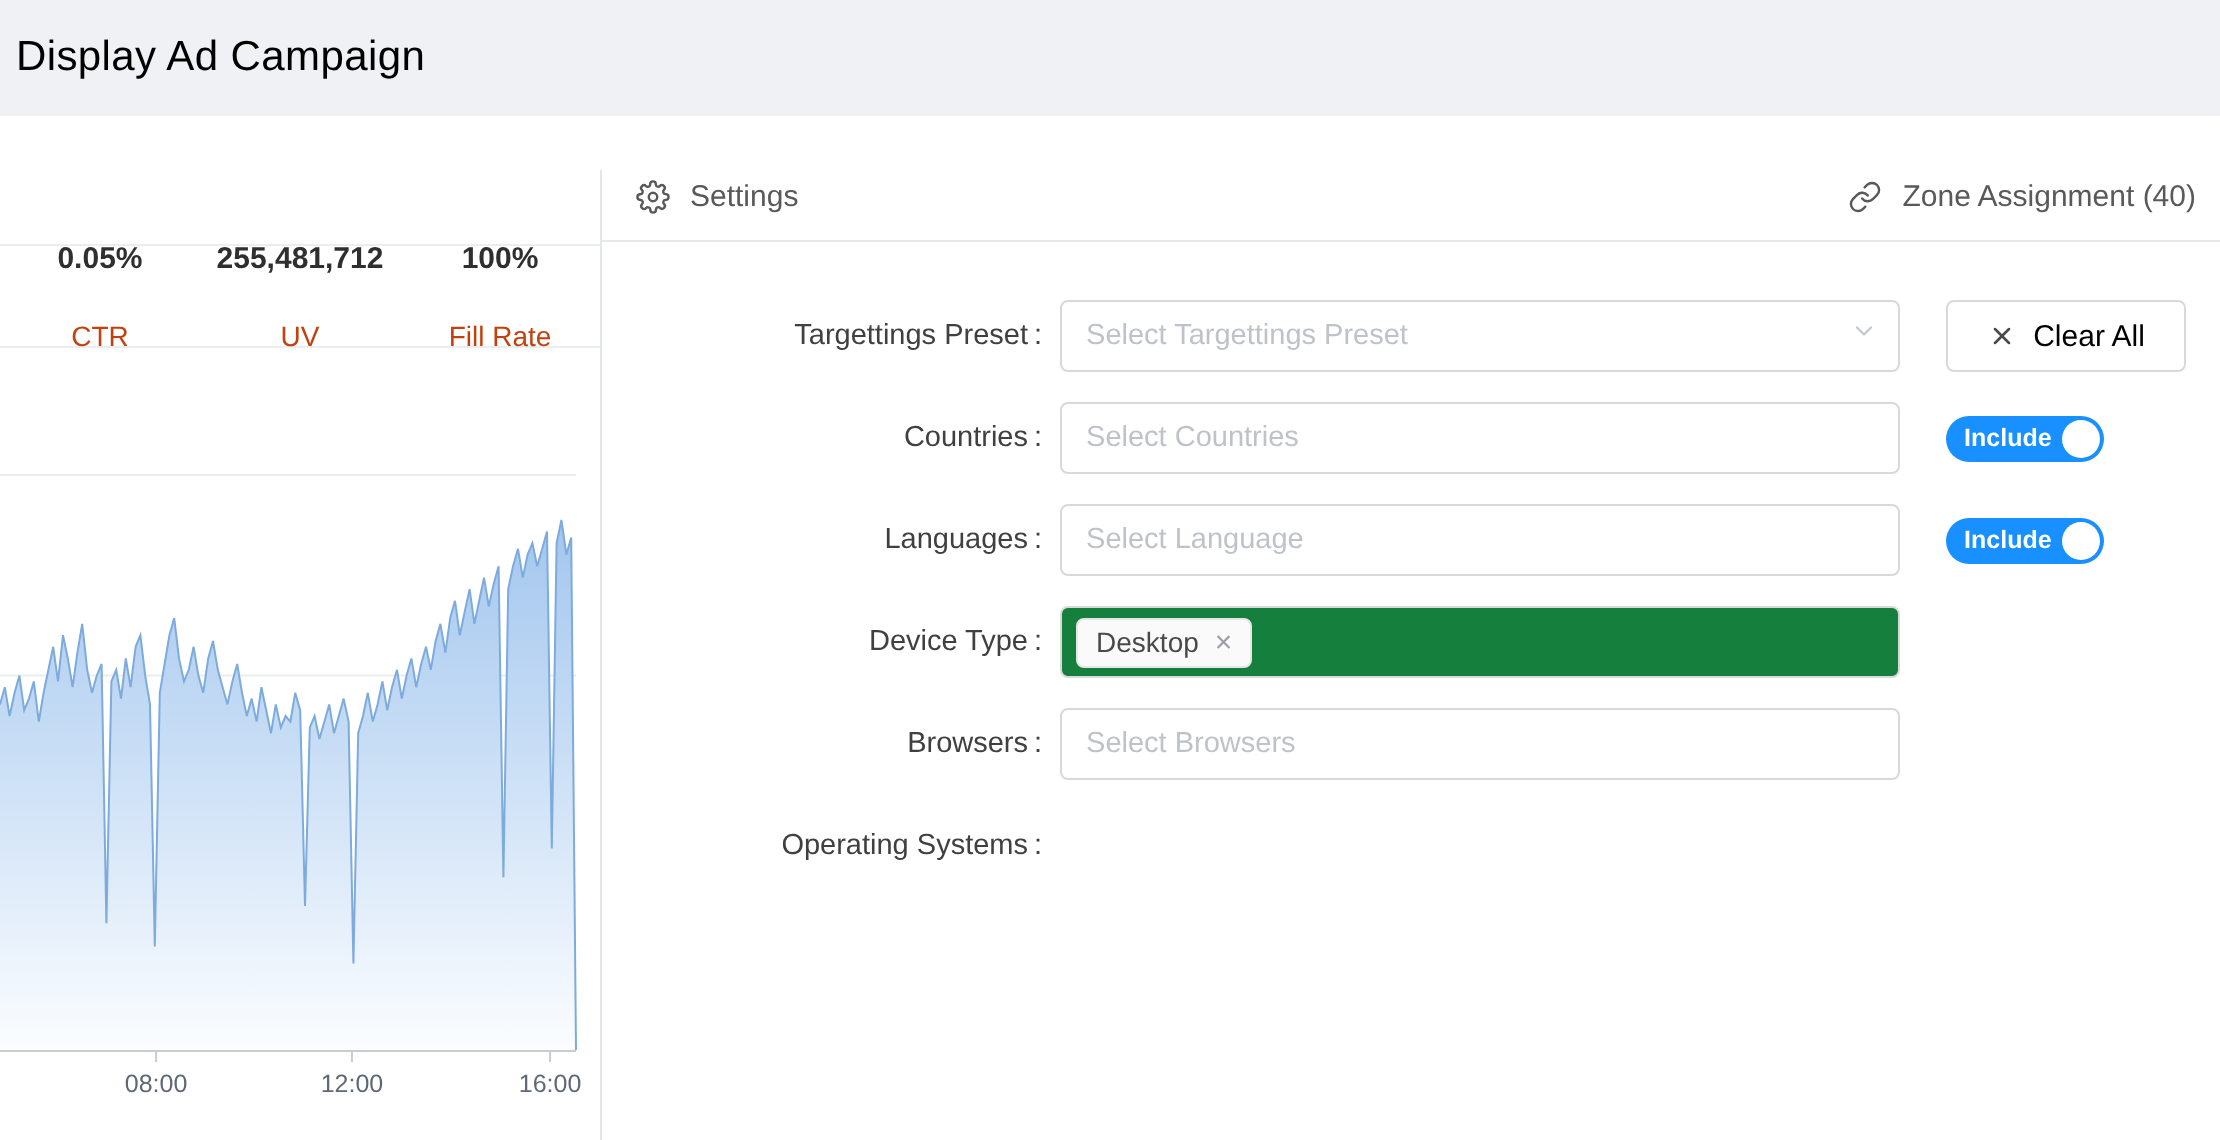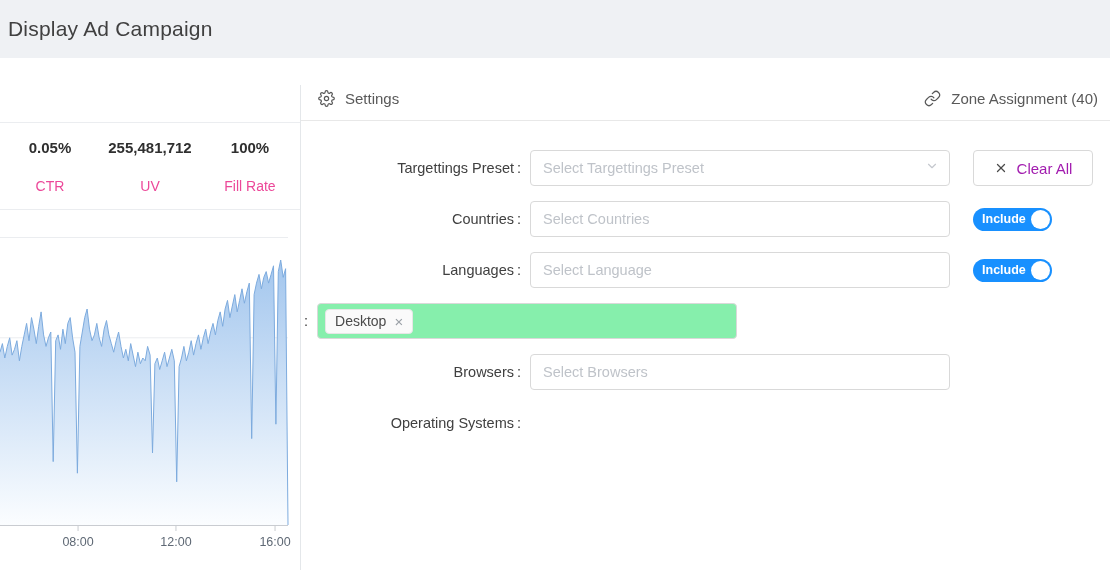--- a/index.html
+++ b/index.html
@@ -8,32 +8,32 @@
     position:relative; overflow:hidden; background:#ffffff;
     font-family:"Liberation Sans", sans-serif; color:#404040;
   }
   
   .header {
     position:absolute; top:0; left:0; width:1110px; height:58px;
     background:#eff1f4;
   }
   .header-title {
     position:absolute; left:8px; top:50%; transform:translateY(-50%);
-    font-size:21px; color:#404040; letter-spacing:.2px;
+    font-size:21px; color:#000000; letter-spacing:.2px;
   }
   
   .vdivider { position:absolute; left:300px; top:85px; bottom:0; width:1px; background:#e4e7ea; }
   .stats {
-    position:absolute; left:0; top:122px; width:300px; height:88px;
+    position:absolute; left:0; top:122px; width:300px; height:52px;
     border-top:1px solid #ebedf0; border-bottom:1px solid #ebedf0;
     display:flex; align-items:center;
   }
   .stat { flex:1; text-align:center; }
   .stat-value { font-size:15px; font-weight:bold; color:#2f2f2f; }
-  .stat-label { font-size:14px; color:#ec4899; margin-top:22px; }
+  .stat-label { font-size:14px; color:#c2410c; margin-top:22px; }
   .chart-wrap { position:absolute; left:0; top:237px; width:300px; height:333px; }
   
   .right { position:absolute; left:301px; top:58px; width:809px; height:396px; }
   .tabbar {
     display:flex; justify-content:space-between; align-items:flex-end;
     margin-top:32px; padding:0 12px 0 17px;
     border-bottom:1px solid #e8e8e8;
   }
   .tab {
     display:flex; align-items:center; gap:10px;
@@ -49,33 +49,33 @@
   .fselect { position:relative; width:420px; }
   .finput {
     width:420px; height:36px; border:1px solid #d9d9d9; border-radius:4px;
     padding:12px 12px; font-size:14.5px; color:#404040; background:#fff; outline:none;
     font-family:"Liberation Sans", sans-serif;
   }
   .finput::placeholder { color:#bfc3c9; opacity:1; }
   .chevron { position:absolute; right:11px; top:50%; transform:translateY(-50%); pointer-events:none; }
   .fbox {
     width:420px; height:36px; border:1px solid #d9d9d9; border-radius:4px;
-    display:flex; align-items:center; padding:0 7px; background:#86efac;
+    display:flex; align-items:center; padding:0 7px; background:#15803d;
   }
   .tag {
     display:inline-flex; align-items:center; gap:8px; height:25px; padding:0 9px;
     background:#fafafa; border:1px solid #e6e6e6; border-radius:4px;
     font-size:14px; color:#4a4a4a;
   }
   .tag-close { color:#9aa0a6; font-size:15px; line-height:1; cursor:pointer; }
   .extras { margin-left:23px; display:flex; align-items:center; }
   .clear-btn {
     width:120px; height:36px; background:#fff; border:1px solid #d9d9d9; border-radius:4px;
     display:flex; align-items:center; justify-content:center; gap:9px;
-    font-size:15px; color:#a21caf; cursor:pointer; font-family:"Liberation Sans", sans-serif;
+    font-size:15px; color:#000000; cursor:pointer; font-family:"Liberation Sans", sans-serif;
   }
   .toggle {
     position:relative; width:79px; height:23px; border-radius:12px; background:#1890ff;
     display:flex; align-items:center; padding-left:9px; cursor:pointer;
   }
   .toggle-text { color:#fff; font-size:12.5px; font-weight:bold; }
   .toggle-knob { position:absolute; right:2px; top:2px; width:19px; height:19px; border-radius:50%; background:#fff; }
   
   .axis-label { font-size:12.5px; fill:#5f6975; font-family:"Liberation Sans", sans-serif; }
 </style>
@@ -194,20 +194,21 @@
       <input class="finput" readonly="" placeholder="Select Language" style="">
       <span class="extras">
         <span class="toggle">
           <span class="toggle-text">Include</span>
           <span class="toggle-knob"></span>
         </span>
       </span>
     </div>
 
     <div class="frow">
+      <span class="flabel">Device Type</span>
       <span class="fcolon">:</span>
       <div class="fbox">
         <span class="tag">
           <span>Desktop</span>
           <span class="tag-close">×</span>
         </span>
       </div>
     </div>
 
     <div class="frow">

